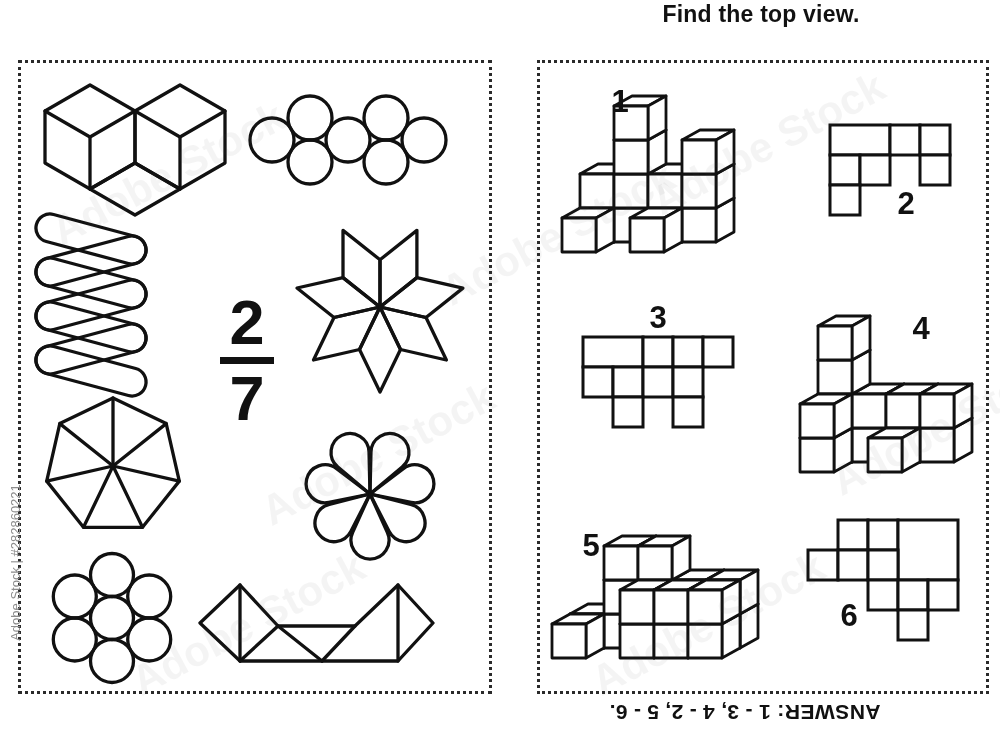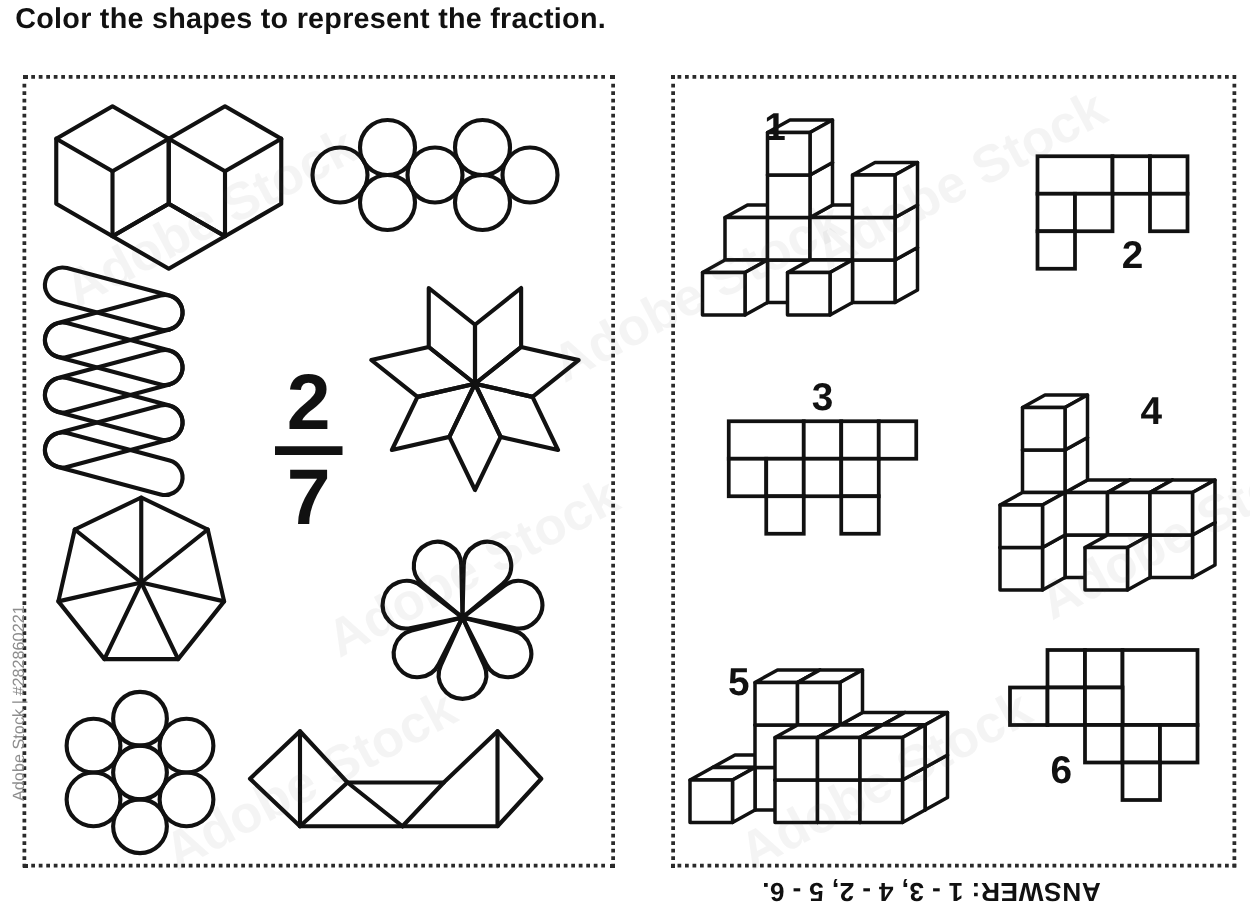--- a/index.html
+++ b/index.html
@@ -27,21 +27,21 @@
   .wm-side{position:absolute;left:-80px;top:555px;width:190px;text-align:center;
            transform:rotate(-90deg);font-size:13px;color:#8d8d8d;}
   .wm-ghost{position:absolute;font-size:42px;font-weight:700;color:#555;opacity:.06;
             transform:rotate(-28deg);white-space:nowrap;pointer-events:none;}
 </style>
 </head>
 <body>
 
 <div class="page">
 
-  <div class="title left">Color the shapes to represent the fraction.</div>
+  <div class="title right">Find the top view.</div>
 
   <div class="panel lp"></div>
   <div class="panel rp"></div>
 
   <svg class="art" width="1000" height="730" viewBox="0 0 1000 730">
 
     <g class="shape">
       <polygon points="90,85 135,111 135,163 90,189 45,163 45,111"></polygon>
       <line x1="90" y1="137" x2="45" y2="111"></line>
       <line x1="90" y1="137" x2="135" y2="111"></line>

